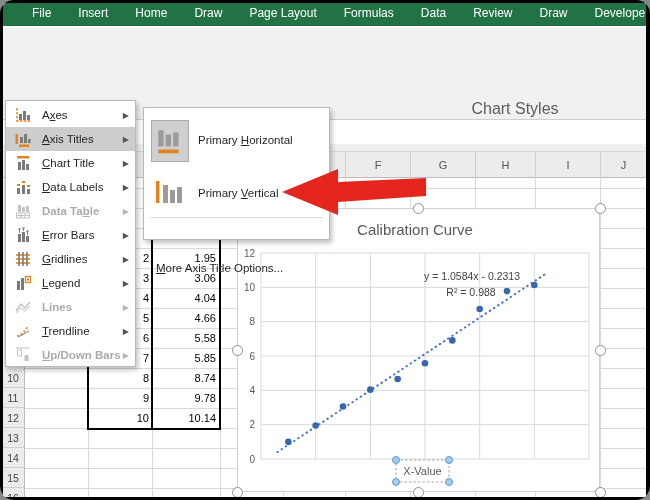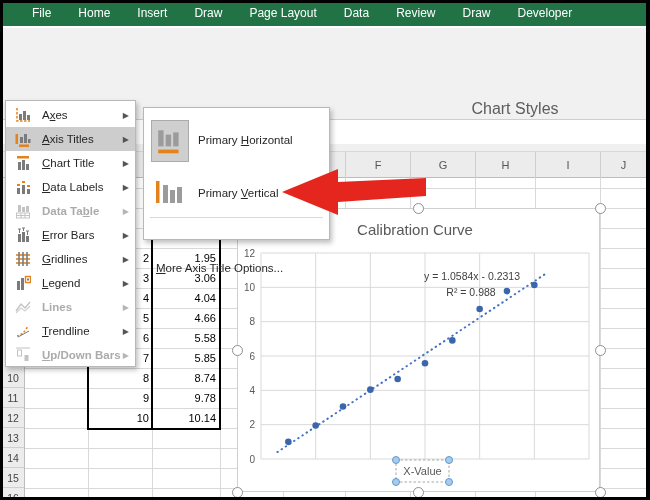--- a/index.html
+++ b/index.html
@@ -1,17 +1,17 @@
 <!DOCTYPE html>
 <html><head>
 <meta charset="utf-8">
 <style>
   html,body{margin:0;padding:0;background:#888;}
   #shot{position:relative;width:650px;height:500px;background:#fff;overflow:hidden;
-        font-family:"Liberation Sans","DejaVu Sans",sans-serif;-webkit-font-smoothing:antialiased;}
+        font-family:"Liberation Sans","DejaVu Sans",sans-serif;border-radius:14px;-webkit-font-smoothing:antialiased;}
   #shot *{box-sizing:border-box;}
   .abs{position:absolute;}
 
   
   #tabbar{left:0;top:2;width:650px;height:26px;background:#217346;display:flex;align-items:center;
           padding-left:22px;gap:7px;z-index:2;}
   .tab{color:#fff;font-size:12px;padding:0 10px;line-height:26px;white-space:nowrap;cursor:default;}
   #ribbon{left:0;top:28px;width:650px;height:67px;background:#f1f1f1;z-index:2;}
   #grouprow{left:0;top:95px;width:650px;height:25px;background:#f1f1f1;border-bottom:1px solid #cfcfcf;z-index:2;}
   #group-label{left:430px;top:5px;width:170px;text-align:center;font-size:16px;color:#5d5d5d;}
@@ -86,24 +86,25 @@
   #fr-r{left:646px;top:0;width:4px;height:500px;}
   #fr-b{left:0;top:497px;width:650px;height:3px;}
 </style>
 </head>
 <body>
 
 <div id="shot">
 
   <div id="tabbar" class="abs">
       <span class="tab">File</span>
+      <span class="tab">Insert</span>
       <span class="tab">Home</span>
-      <span class="tab">Insert</span>
       <span class="tab">Draw</span>
       <span class="tab">Page Layout</span>
+      <span class="tab">Formulas</span>
       <span class="tab">Data</span>
       <span class="tab">Review</span>
       <span class="tab">Draw</span>
       <span class="tab">Developer</span>
     </div>
 
   <div id="ribbon" class="abs"></div>
   <div id="rib-sep" class="abs"></div>
 
   <div id="btn-ace" class="abs rbtn">

